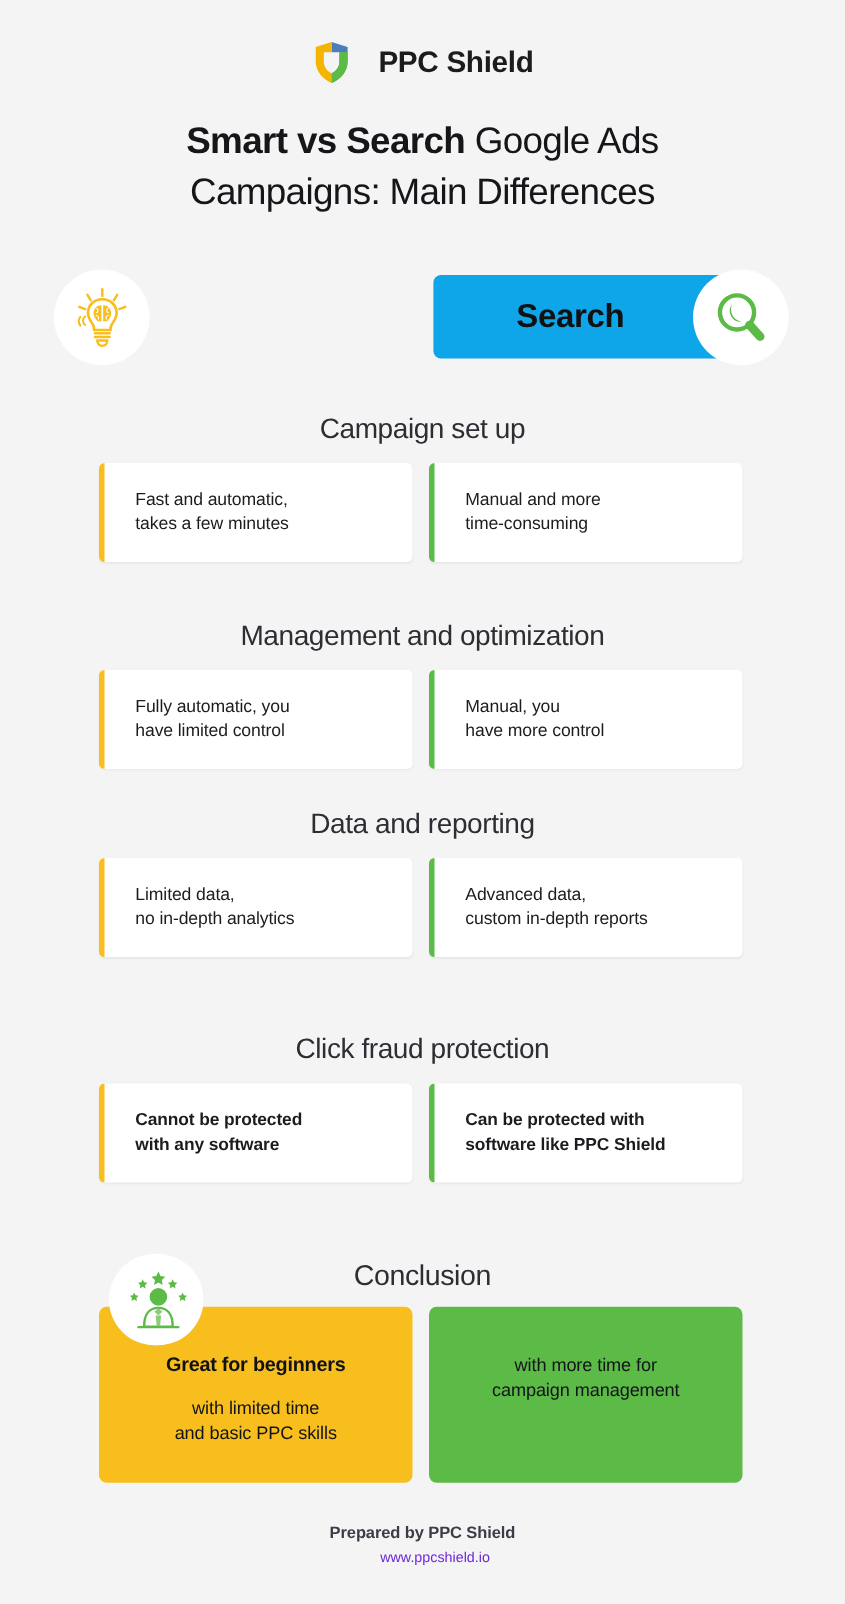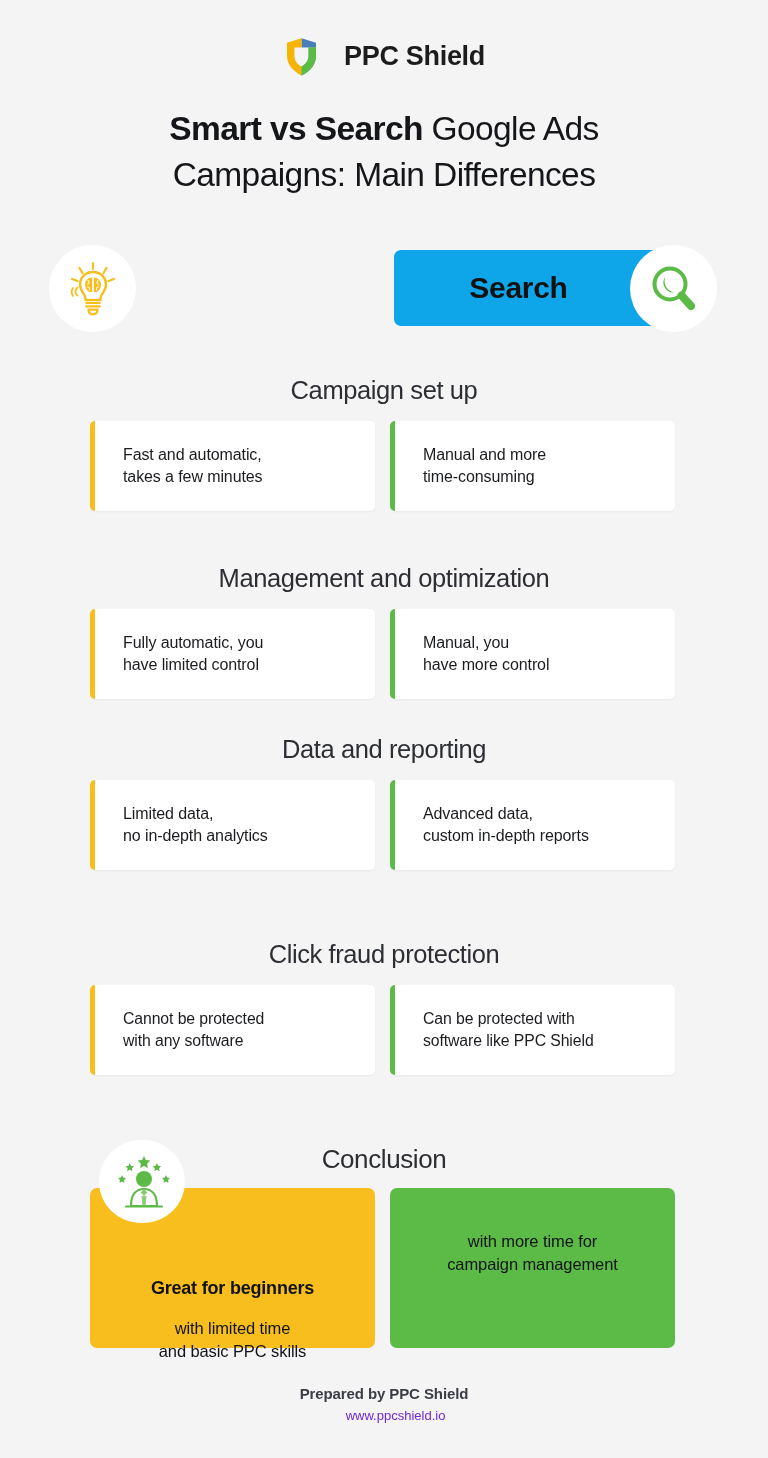--- a/index.html
+++ b/index.html
@@ -122,21 +122,21 @@
   .card.left  .accent { background: #F7BE1E; }
   .card.right .accent { background: #5CBA47; }
   .card p {
     padding-left: 33px;
     padding-right: 14px;
     font-size: 16px;
     line-height: 22.5px;
     color: #1b1c1f;
     letter-spacing: -0.1px;
   }
-  .card p.semi { font-weight: normal; font-size: 15.8px; }
+  .card p.semi { font-weight: bold; font-size: 15.8px; }
 
   
   .conclusion { position: absolute; left: 0; top: 1128px; width: 768px; }
   .conclusion-title {
     text-align: center;
     font-size: 26px;
     color: #2c2e33;
     letter-spacing: -0.4px;
     padding-top: 16px;
     height: 60px;
@@ -152,21 +152,20 @@
     padding-top: 42px;
   }
   .concl-card.left  { left: 90px;  background: #F7BE1E; }
   .concl-card.right { left: 390px; background: #5CBA47; }
   .concl-head {
     font-size: 18px;
     font-weight: bold;
     color: #111216;
     letter-spacing: -0.2px;
     margin-bottom: 18px;
-    margin-top: 48px;
   }
   .concl-sub {
     font-size: 16.5px;
     line-height: 23px;
     color: #131419;
     letter-spacing: -0.1px;
   }
   .concl-circle {
     position: absolute;
     width: 83px;

